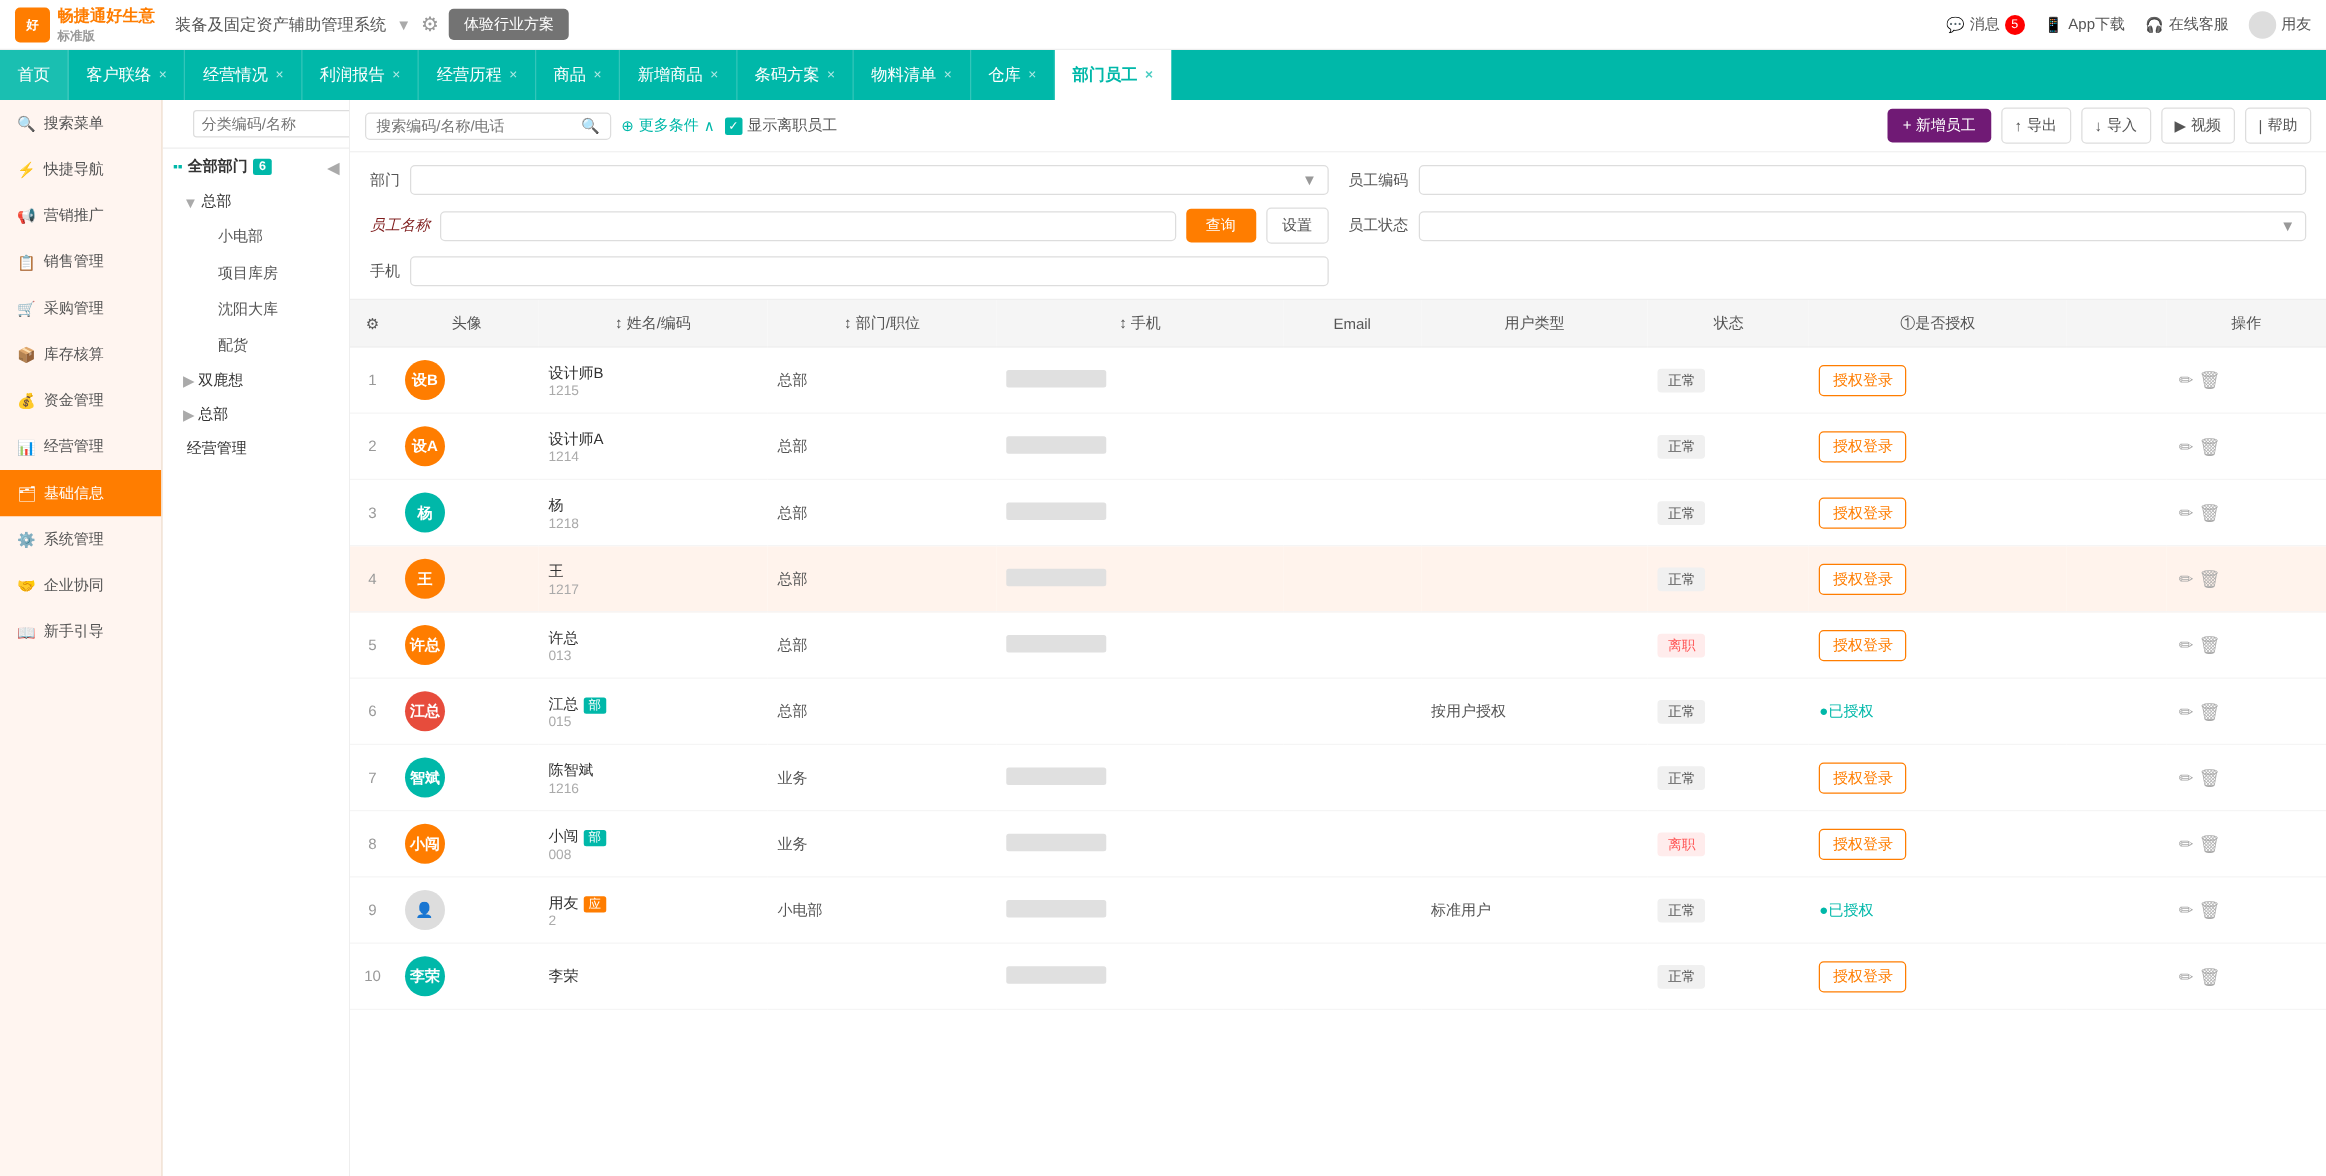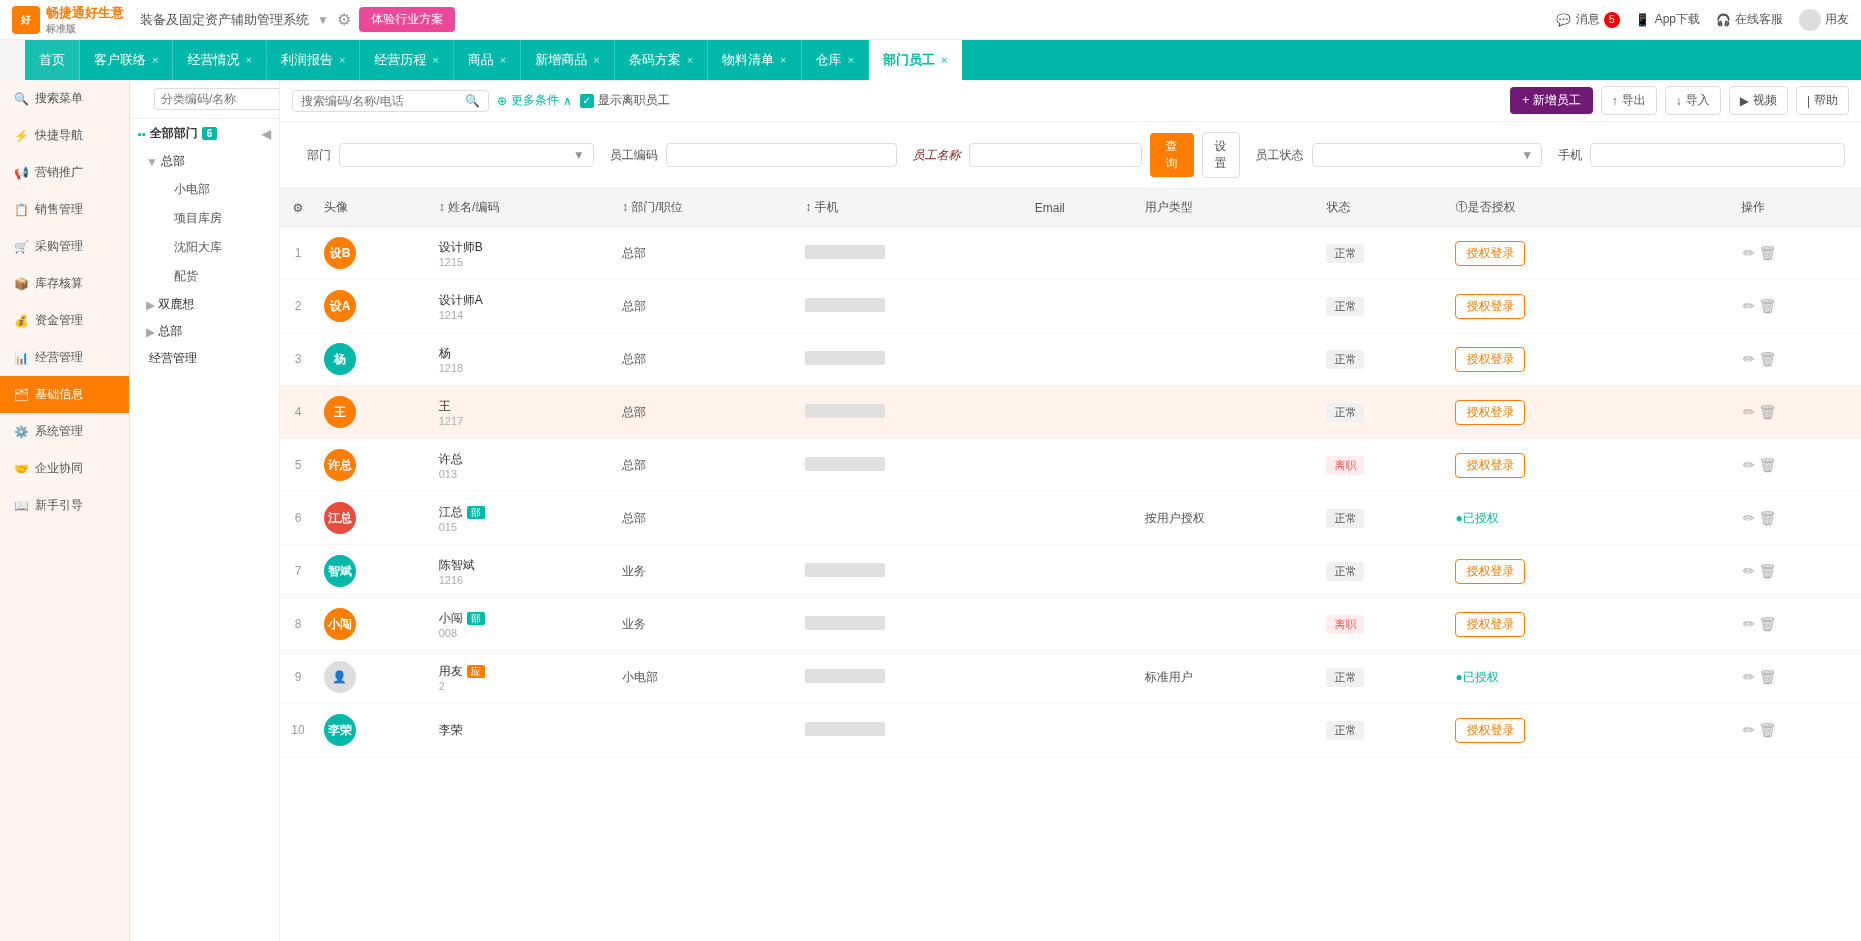--- a/index.html
+++ b/index.html
@@ -8,29 +8,29 @@
     
     .top-bar {
       display: flex; align-items: center; background: #fff;
       height: 40px; padding: 0 12px; border-bottom: 1px solid #eee;
       justify-content: space-between;
     }
     .top-bar-left { display: flex; align-items: center; gap: 8px; }
     .logo-area { display: flex; align-items: center; gap: 6px; color: #ff7d00; font-weight: bold; font-size: 13px; }
     .logo-icon { width: 28px; height: 28px; background: #ff7d00; border-radius: 4px; display: flex; align-items: center; justify-content: center; color: white; font-size: 10px; }
     .gear-btn { color: #999; cursor: pointer; font-size: 16px; }
-    .trial-btn { background: #ec4899; color: white; border: none; border-radius: 4px; padding: 4px 12px; cursor: pointer; font-size: 12px; }
+    .trial-btn { background: #737373; color: white; border: none; border-radius: 4px; padding: 4px 12px; cursor: pointer; font-size: 12px; }
     .top-bar-right { display: flex; align-items: center; gap: 16px; color: #555; font-size: 12px; }
     .top-right-item { display: flex; align-items: center; gap: 4px; cursor: pointer; }
     .badge { background: #f00; color: white; border-radius: 50%; width: 16px; height: 16px; font-size: 10px; display: flex; align-items: center; justify-content: center; }
 
     
     .nav-bar {
       display: flex; align-items: center; background: #00b8a9;
-      height: 40px; padding: 0 0; gap: 0; overflow: hidden; margin-left: 25px;
+      height: 40px; padding: 0 0; gap: 0; overflow: hidden;
     }
     .nav-item {
       display: flex; align-items: center; height: 40px; padding: 0 14px;
       color: white; cursor: pointer; font-size: 13px; white-space: nowrap;
       border-right: 1px solid rgba(255,255,255,0.2);
     }
     .nav-item:first-child { background: rgba(255,255,255,0.15); }
     .nav-item.active { background: #fff; color: #00b8a9; font-weight: bold; }
     .nav-item .close-x { margin-left: 6px; opacity: 0.7; font-size: 11px; }
 
@@ -48,21 +48,21 @@
     .show-inactive { display: flex; align-items: center; gap: 4px; color: #555; font-size: 12px; cursor: pointer; }
     .checkbox-icon { width: 14px; height: 14px; background: #00b8a9; border-radius: 2px; display: flex; align-items: center; justify-content: center; color: white; font-size: 10px; }
     .toolbar-right { margin-left: auto; display: flex; align-items: center; gap: 8px; }
     .btn-add { background: #701a75; color: white; border: none; border-radius: 4px; padding: 5px 12px; cursor: pointer; font-size: 12px; }
     .btn-outline { background: white; color: #555; border: 1px solid #ddd; border-radius: 4px; padding: 5px 10px; cursor: pointer; font-size: 12px; display: flex; align-items: center; gap: 4px; }
 
     
     .table-wrap { flex: 1; overflow: auto; background: white; }
     table { width: 100%; border-collapse: collapse; }
     thead th {
-      background: #f5f5f5; padding: 10px 8px; text-align: left;
+      background: #f5f5f5; padding: 10px 8px; text-align: center;
       font-size: 12px; color: #555; border-bottom: 1px solid #eee;
       white-space: nowrap; font-weight: normal;
     }
     thead th.sortable { cursor: pointer; }
     tbody td { padding: 10px 8px; border-bottom: 1px solid #f5f5f5; font-size: 12px; color: #333; vertical-align: middle; }
     tbody tr.highlighted { background: #fff3ec; }
     .avatar {
       width: 32px; height: 32px; border-radius: 50%; display: flex;
       align-items: center; justify-content: center; color: white; font-size: 13px; font-weight: bold;
     }
@@ -268,21 +268,21 @@
           <span>视频</span>
         </button>
         <button class="btn-outline">
           <span>|</span>
           <span>帮助</span>
         </button>
       </div>
     </div>
 
     <div style="background:white;padding:10px 16px;border-bottom:1px solid #eee;">
-      <div style="display:grid;grid-template-columns:1fr 1fr 1fr 1fr 1fr;gap:10px 16px;margin-left:11px;">
+      <div style="display:grid;grid-template-columns:1fr 1fr;gap:10px 16px;">
         <div style="display:flex;align-items:center;gap:8px;">
           <span style="color:#555;font-size:12px;white-space:nowrap;">部门</span>
           <div style="flex:1;border:1px solid #ddd;border-radius:4px;padding:4px 8px;font-size:12px;color:#999;background:white;cursor:pointer;display:flex;align-items:center;justify-content:space-between;">
             <span></span>
             <span>▼</span>
           </div>
         </div>
         <div style="display:flex;align-items:center;gap:8px;">
           <span style="color:#555;font-size:12px;white-space:nowrap;">员工编码</span>
           <input type="text" style="flex: 1 1 0%; border: 1px solid rgb(221, 221, 221); border-radius: 4px; padding: 4px 8px; font-size: 12px; outline: none;">

